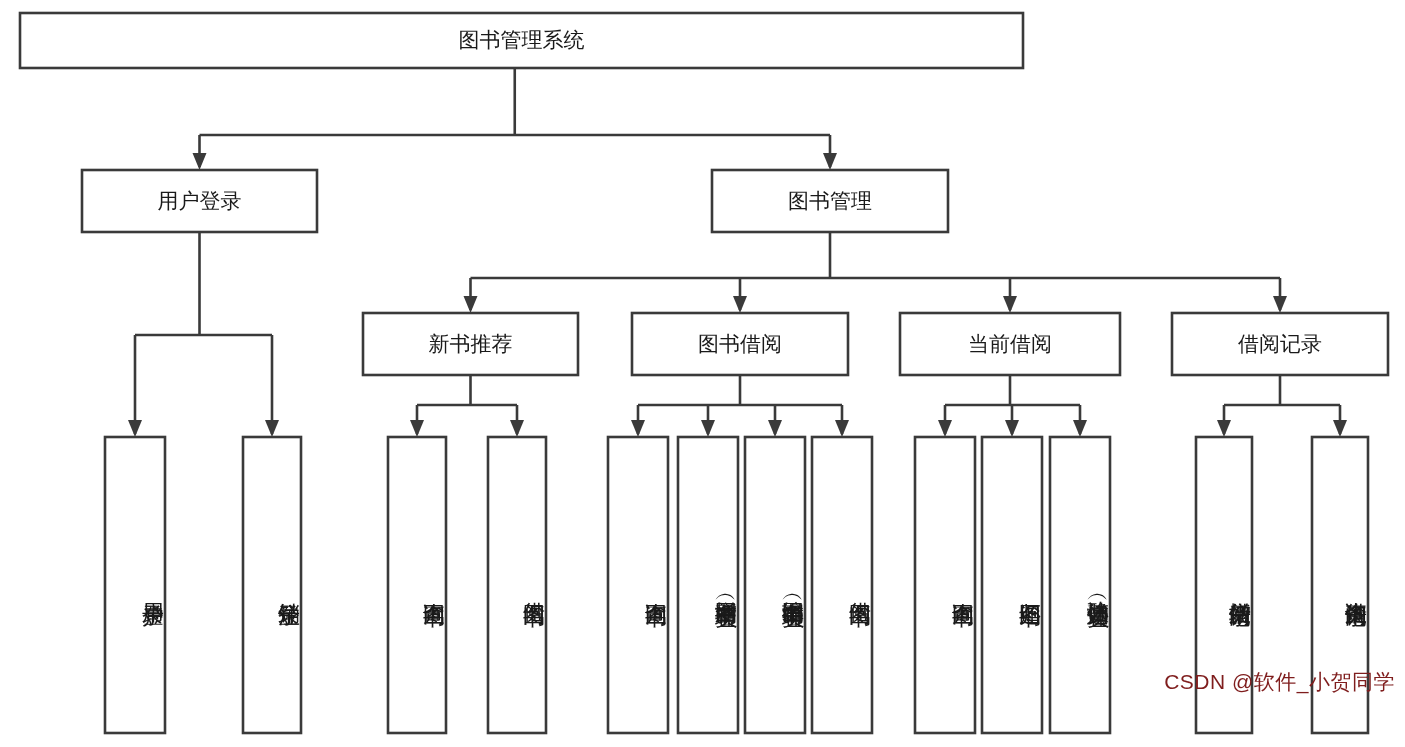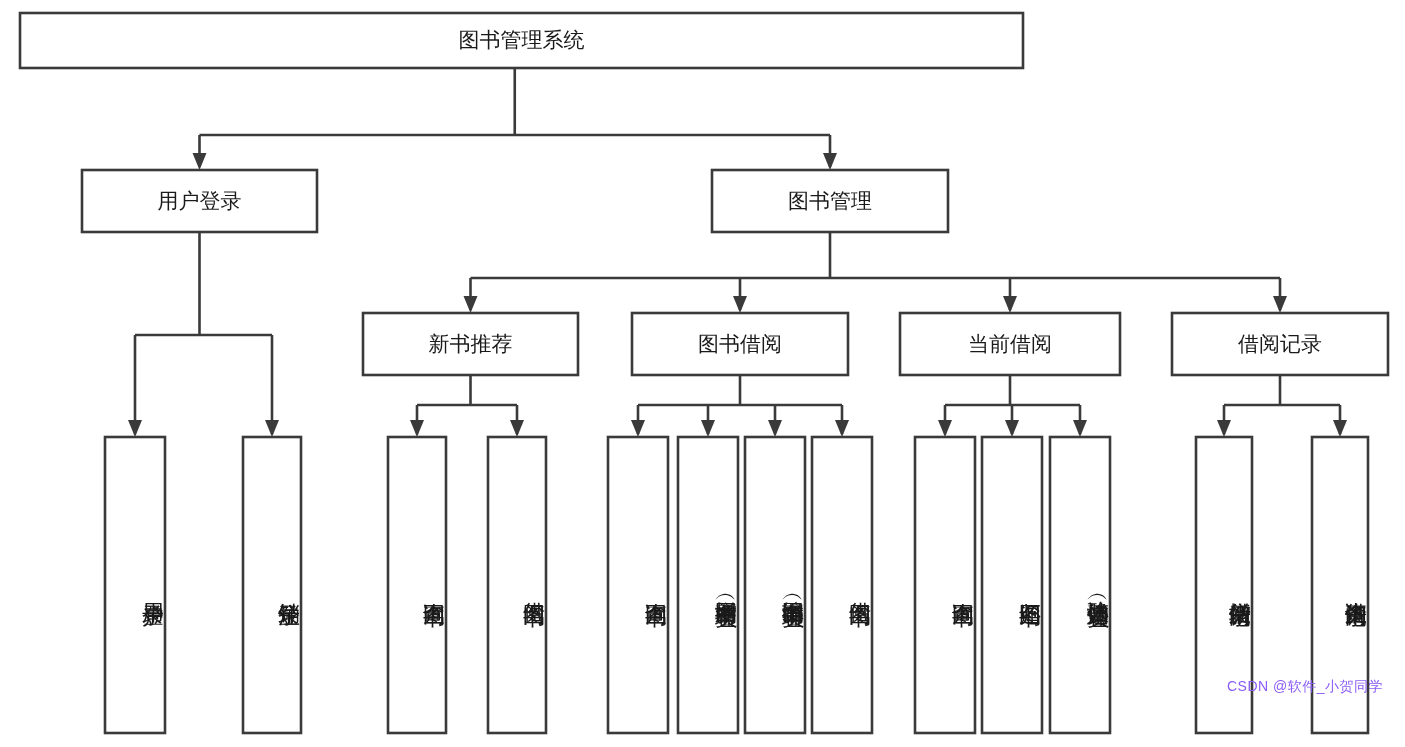--- a/index.html
+++ b/index.html
@@ -58,25 +58,25 @@
     color: #1a1a1a;
     letter-spacing: 1px;
     display: flex;
     align-items: flex-start;
     justify-content: center;
     white-space: nowrap;
     pointer-events: none;
   }
   .watermark {
     position: absolute;
-    right: 22px;
+    right: 10px;
     bottom: 6px;
     font-family: "Liberation Sans", "DejaVu Sans", sans-serif;
-    font-size: 14px;
-    color: #8b5cf6;
+    font-size: 21px;
+    color: #7f1d1d;
     letter-spacing: 0.5px;
     white-space: nowrap;
   }
 </style>
 </head>
 <body>
 
 <div id="diagram-root">
 
   <svg class="flow" viewBox="0 0 1405 747">

